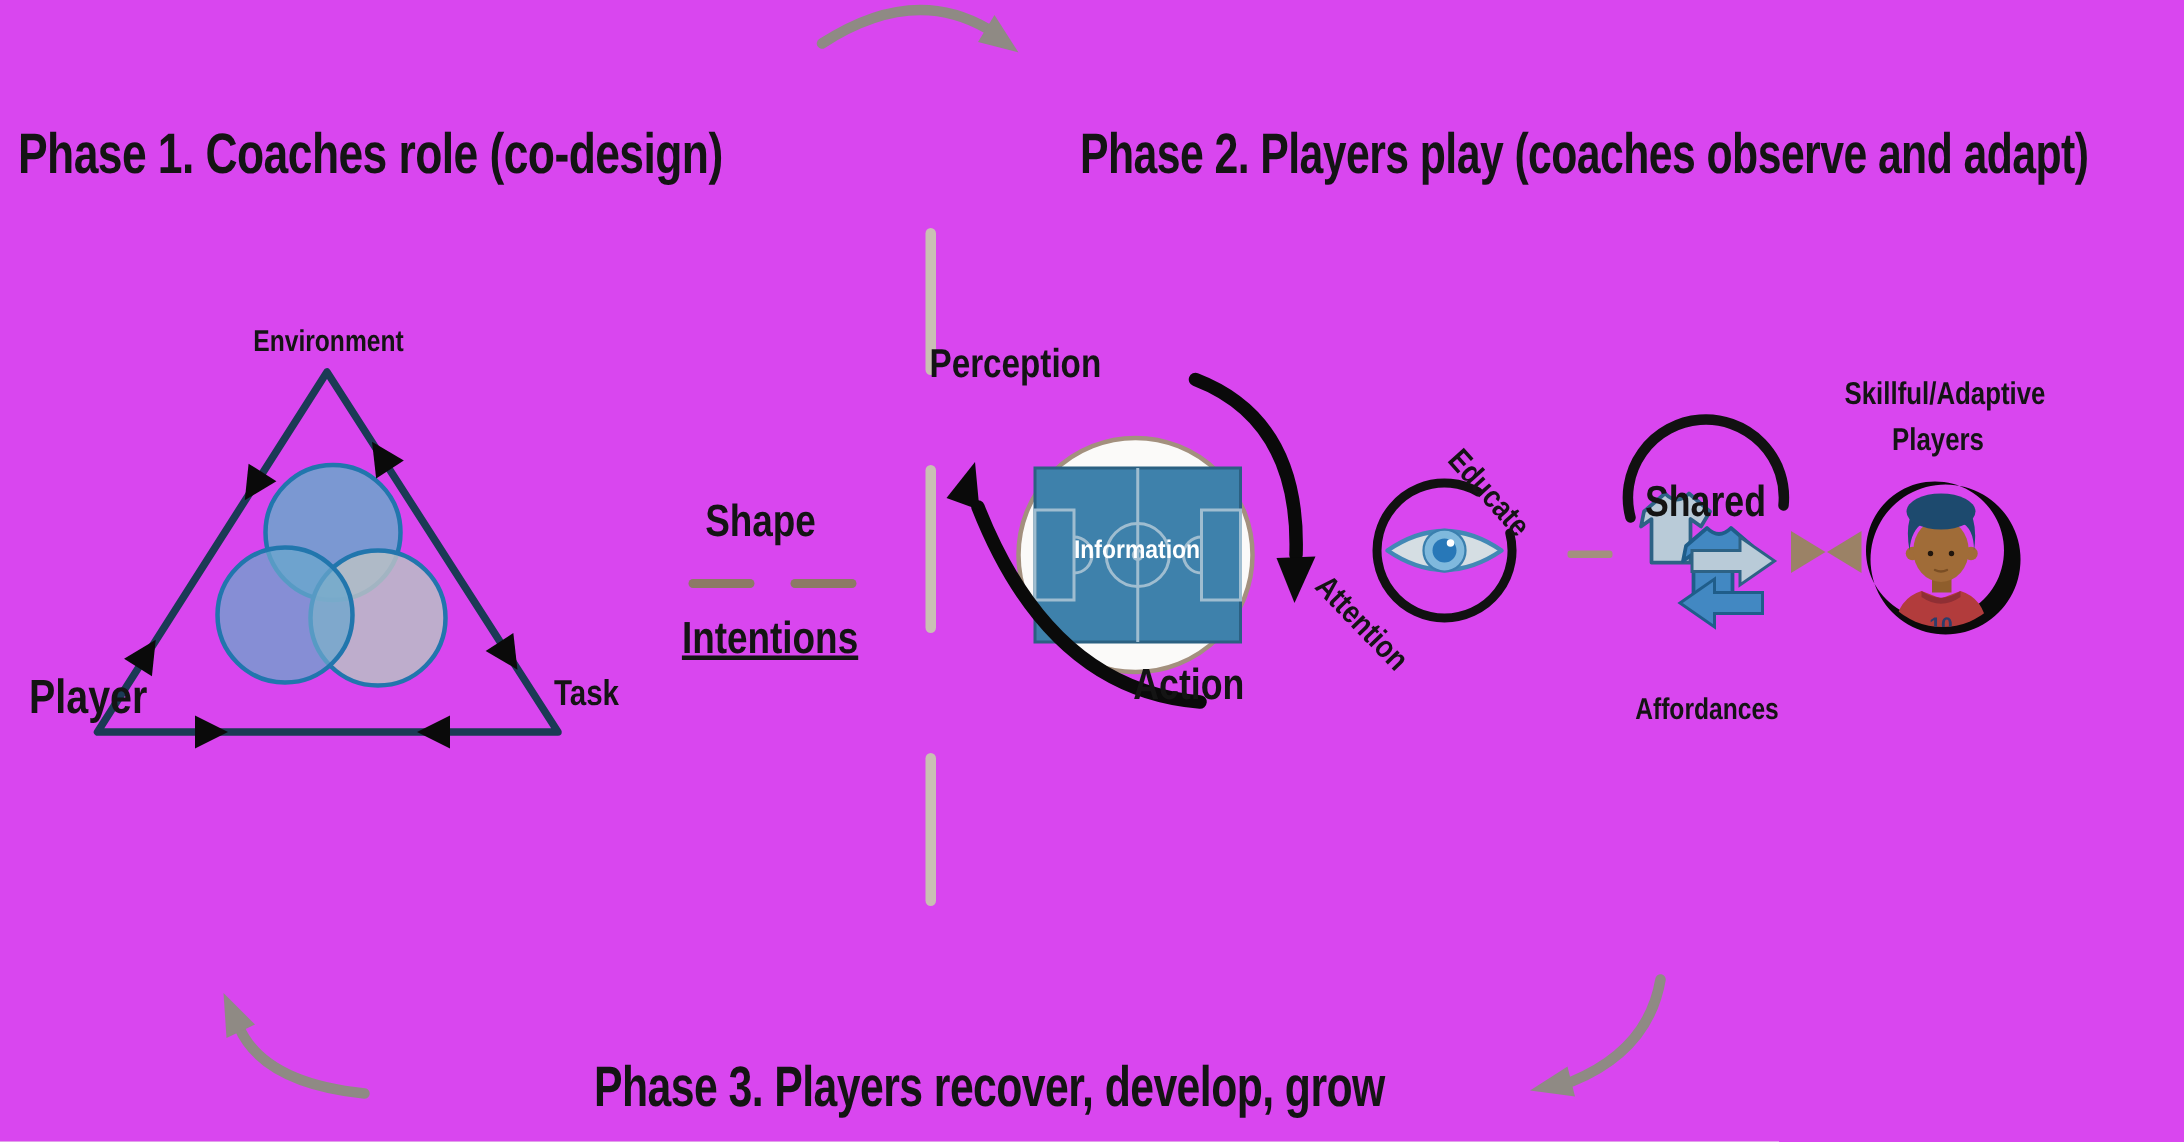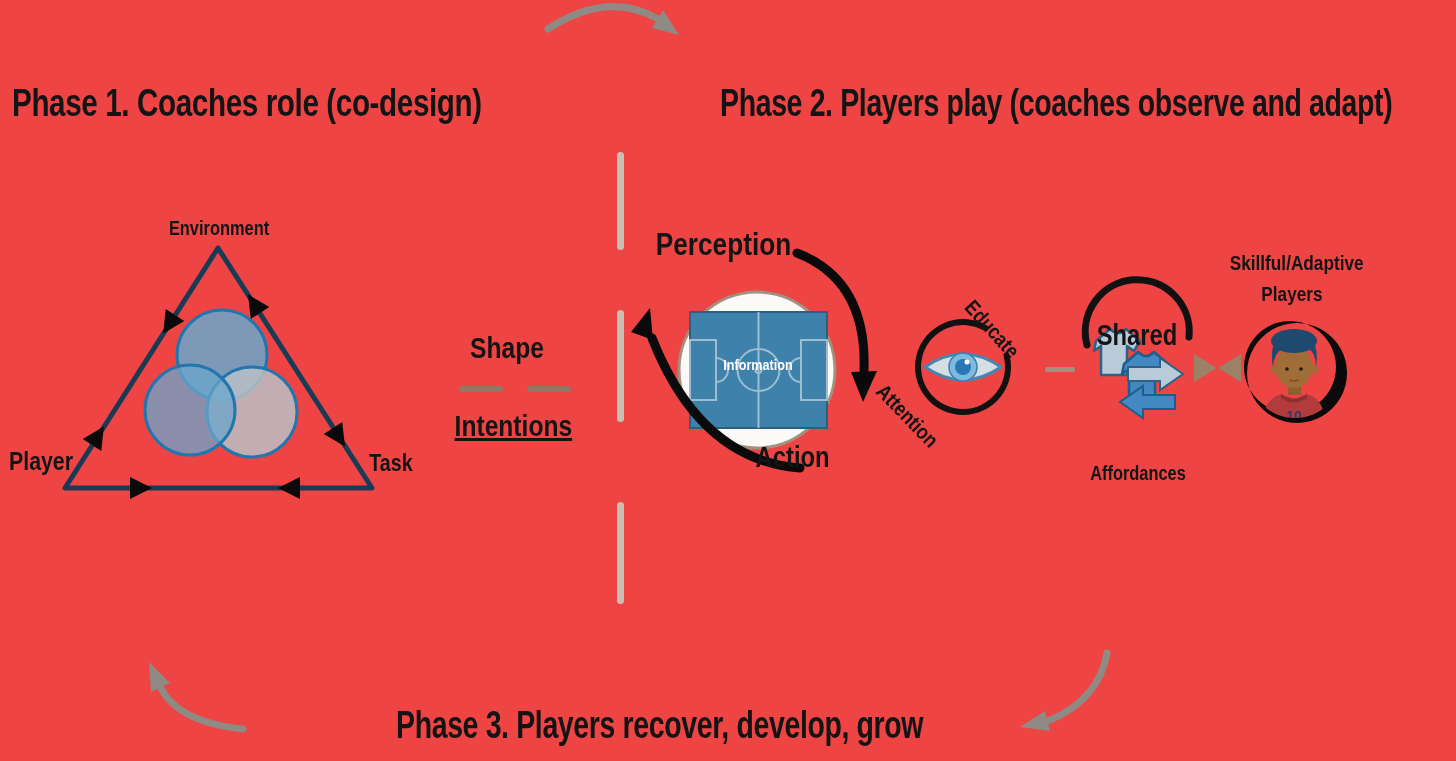--- a/index.html
+++ b/index.html
@@ -1,18 +1,18 @@
 <!DOCTYPE html>
 <html><head>
 <meta charset="utf-8">
 <style>
   html,body{margin:0;padding:0;background:#e8e7e5;}
   .canvas{
     position:relative;width:1456px;height:761px;margin:0 auto;
-    background:#ef4444;overflow:hidden;
+    background:#d946ef;overflow:hidden;
     font-family:"Liberation Sans",sans-serif;color:#141414;
   }
   .abs{position:absolute;}
   .lbl{font-weight:700;color:#141414;white-space:nowrap;line-height:1.05;}
   .cond{transform:scaleX(0.78);transform-origin:left center;}
   .condc{transform:scaleX(0.82);transform-origin:center center;display:block;text-align:center;}
   .title{font-size:38px;letter-spacing:-0.5px;}
   .tan-dash{background:#c9bfb4;border-radius:4px;}
   .brown-dash{background:#8d7a66;border-radius:3px;}
   svg{display:block;overflow:visible;}
@@ -60,21 +60,21 @@
       <polygon points="0,-11 22,0 0,11" fill="#0a0a0a" transform="translate(260,113) rotate(237)"></polygon>
       <polygon points="0,-11 22,0 0,11" fill="#0a0a0a" transform="translate(333,228) rotate(57)"></polygon>
 
       <polygon points="0,-11 22,0 0,11" fill="#0a0a0a" transform="translate(130,288)"></polygon>
       <polygon points="0,-11 22,0 0,11" fill="#0a0a0a" transform="translate(300,288) rotate(180)"></polygon>
     </g>
   </svg>
   <div class="abs lbl" style="left:144px;top:218px;width:150px;font-size:20px;">
       <span class="condc">Environment</span>
     </div>
-  <div class="abs lbl" style="left:0px;top:448px;width:82px;font-size:26px;">
+  <div class="abs lbl" style="left:12px;top:448px;width:82px;font-size:32px;">
       <span class="condc">Player</span>
     </div>
   <div class="abs lbl" style="left:358px;top:450px;width:66px;font-size:24px;">
       <span class="condc">Task</span>
     </div>
 
   <div class="abs lbl" style="left:447px;top:332px;width:120px;font-size:30px;">
       <span class="condc">Shape</span>
     </div>
   <div class="abs brown-dash" style="left:459px;top:386px;width:44px;height:6px;"></div>
@@ -97,24 +97,24 @@
     </g>
     <g>
       <path d="M 177 13 Q 247 40 244 130" fill="none" stroke="#0a0a0a" stroke-width="9" stroke-linecap="round"></path>
       <polygon points="243,162 231,132 257,131" fill="#0a0a0a"></polygon>
     </g>
     <g>
       <path d="M 180 228 Q 80 220 32 98" fill="none" stroke="#0a0a0a" stroke-width="9" stroke-linecap="round"></path>
       <polygon points="30,68 33,100 11,92" fill="#0a0a0a"></polygon>
     </g>
   </svg>
-  <div class="abs lbl" style="left:688px;top:358px;width:140px;font-size:14px;color:#ffffff;">
+  <div class="abs lbl" style="left:688px;top:358px;width:140px;font-size:17px;color:#ffffff;">
       <span class="condc" style="color:#fff;transform:scaleX(0.9);">Information</span>
     </div>
-  <div class="abs lbl" style="left:644px;top:228px;width:130px;font-size:32px;">
+  <div class="abs lbl" style="left:608px;top:228px;width:130px;font-size:27px;">
       <span class="condc">Perception</span>
     </div>
   <div class="abs lbl" style="left:748px;top:442px;width:84px;font-size:29px;">
       <span class="condc">Action</span>
     </div>
 
   <svg class="abs" style="left:900px;top:295px;" width="135" height="150" viewBox="0 0 135 150">
     <path d="M 85.5 33 A 45 45 0 1 0 106.5 60.4" fill="none" stroke="#111111" stroke-width="6" stroke-linecap="round"></path>
     <path d="M 25 72 Q 63 46 101 72 Q 63 98 25 72 Z" fill="#d5dee3" stroke="#4288b5" stroke-width="3" stroke-linejoin="round"></path>
     <circle cx="63" cy="72" r="14" fill="#7fb9dd" stroke="#3a7fae" stroke-width="1.5"></circle>

